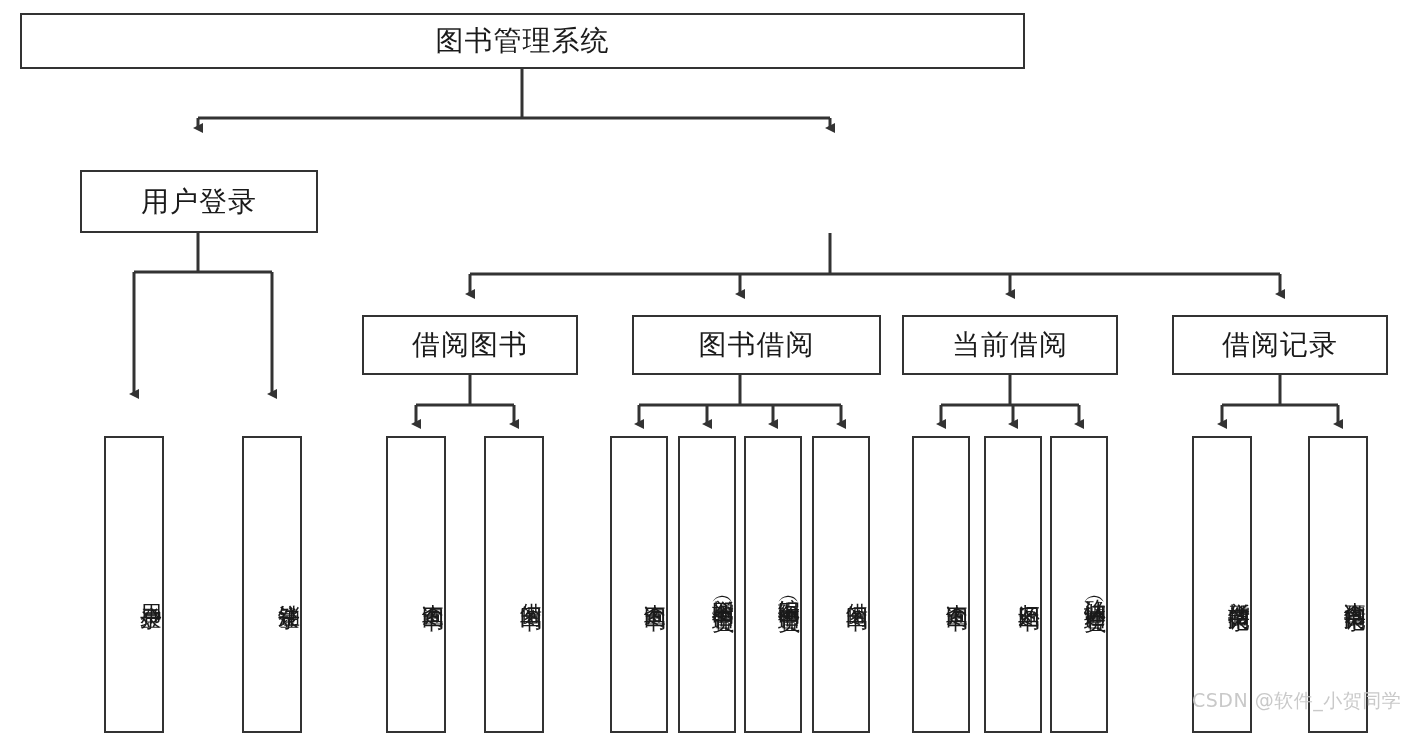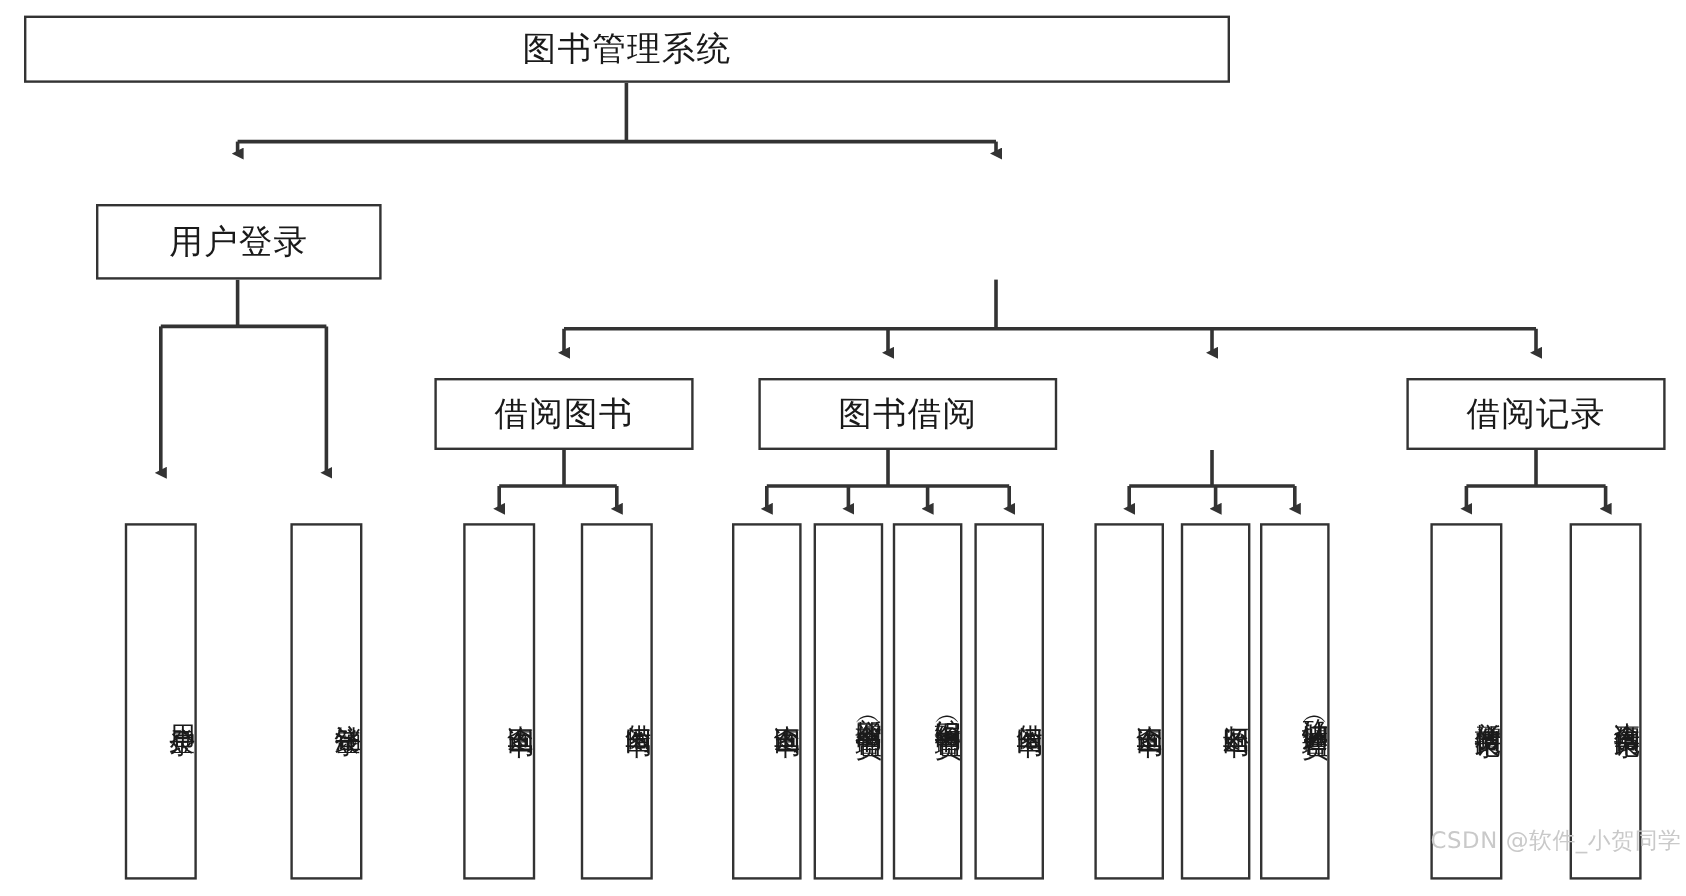--- a/index.html
+++ b/index.html
@@ -126,20 +126,23 @@
 
 
   <div class="node node-h" style="left:362px; top:315px; width:216px; height:60px;">
     <span>借阅图书</span>
   </div>
 
   <div class="node node-h" style="left:632px; top:315px; width:249px; height:60px;">
     <span>图书借阅</span>
   </div>
 
+  <div class="node node-h" style="left:902px; top:315px; width:216px; height:60px;">
+    <span>当前借阅</span>
+  </div>
 
   <div class="node node-h" style="left:1172px; top:315px; width:216px; height:60px;">
     <span>借阅记录</span>
   </div>
 
   <div class="node node-v" style="left:104px; top:436px; width:60px; height:297px;">
     <span>用户登录</span>
   </div>
 
   <div class="node node-v" style="left:242px; top:436px; width:60px; height:297px;">

